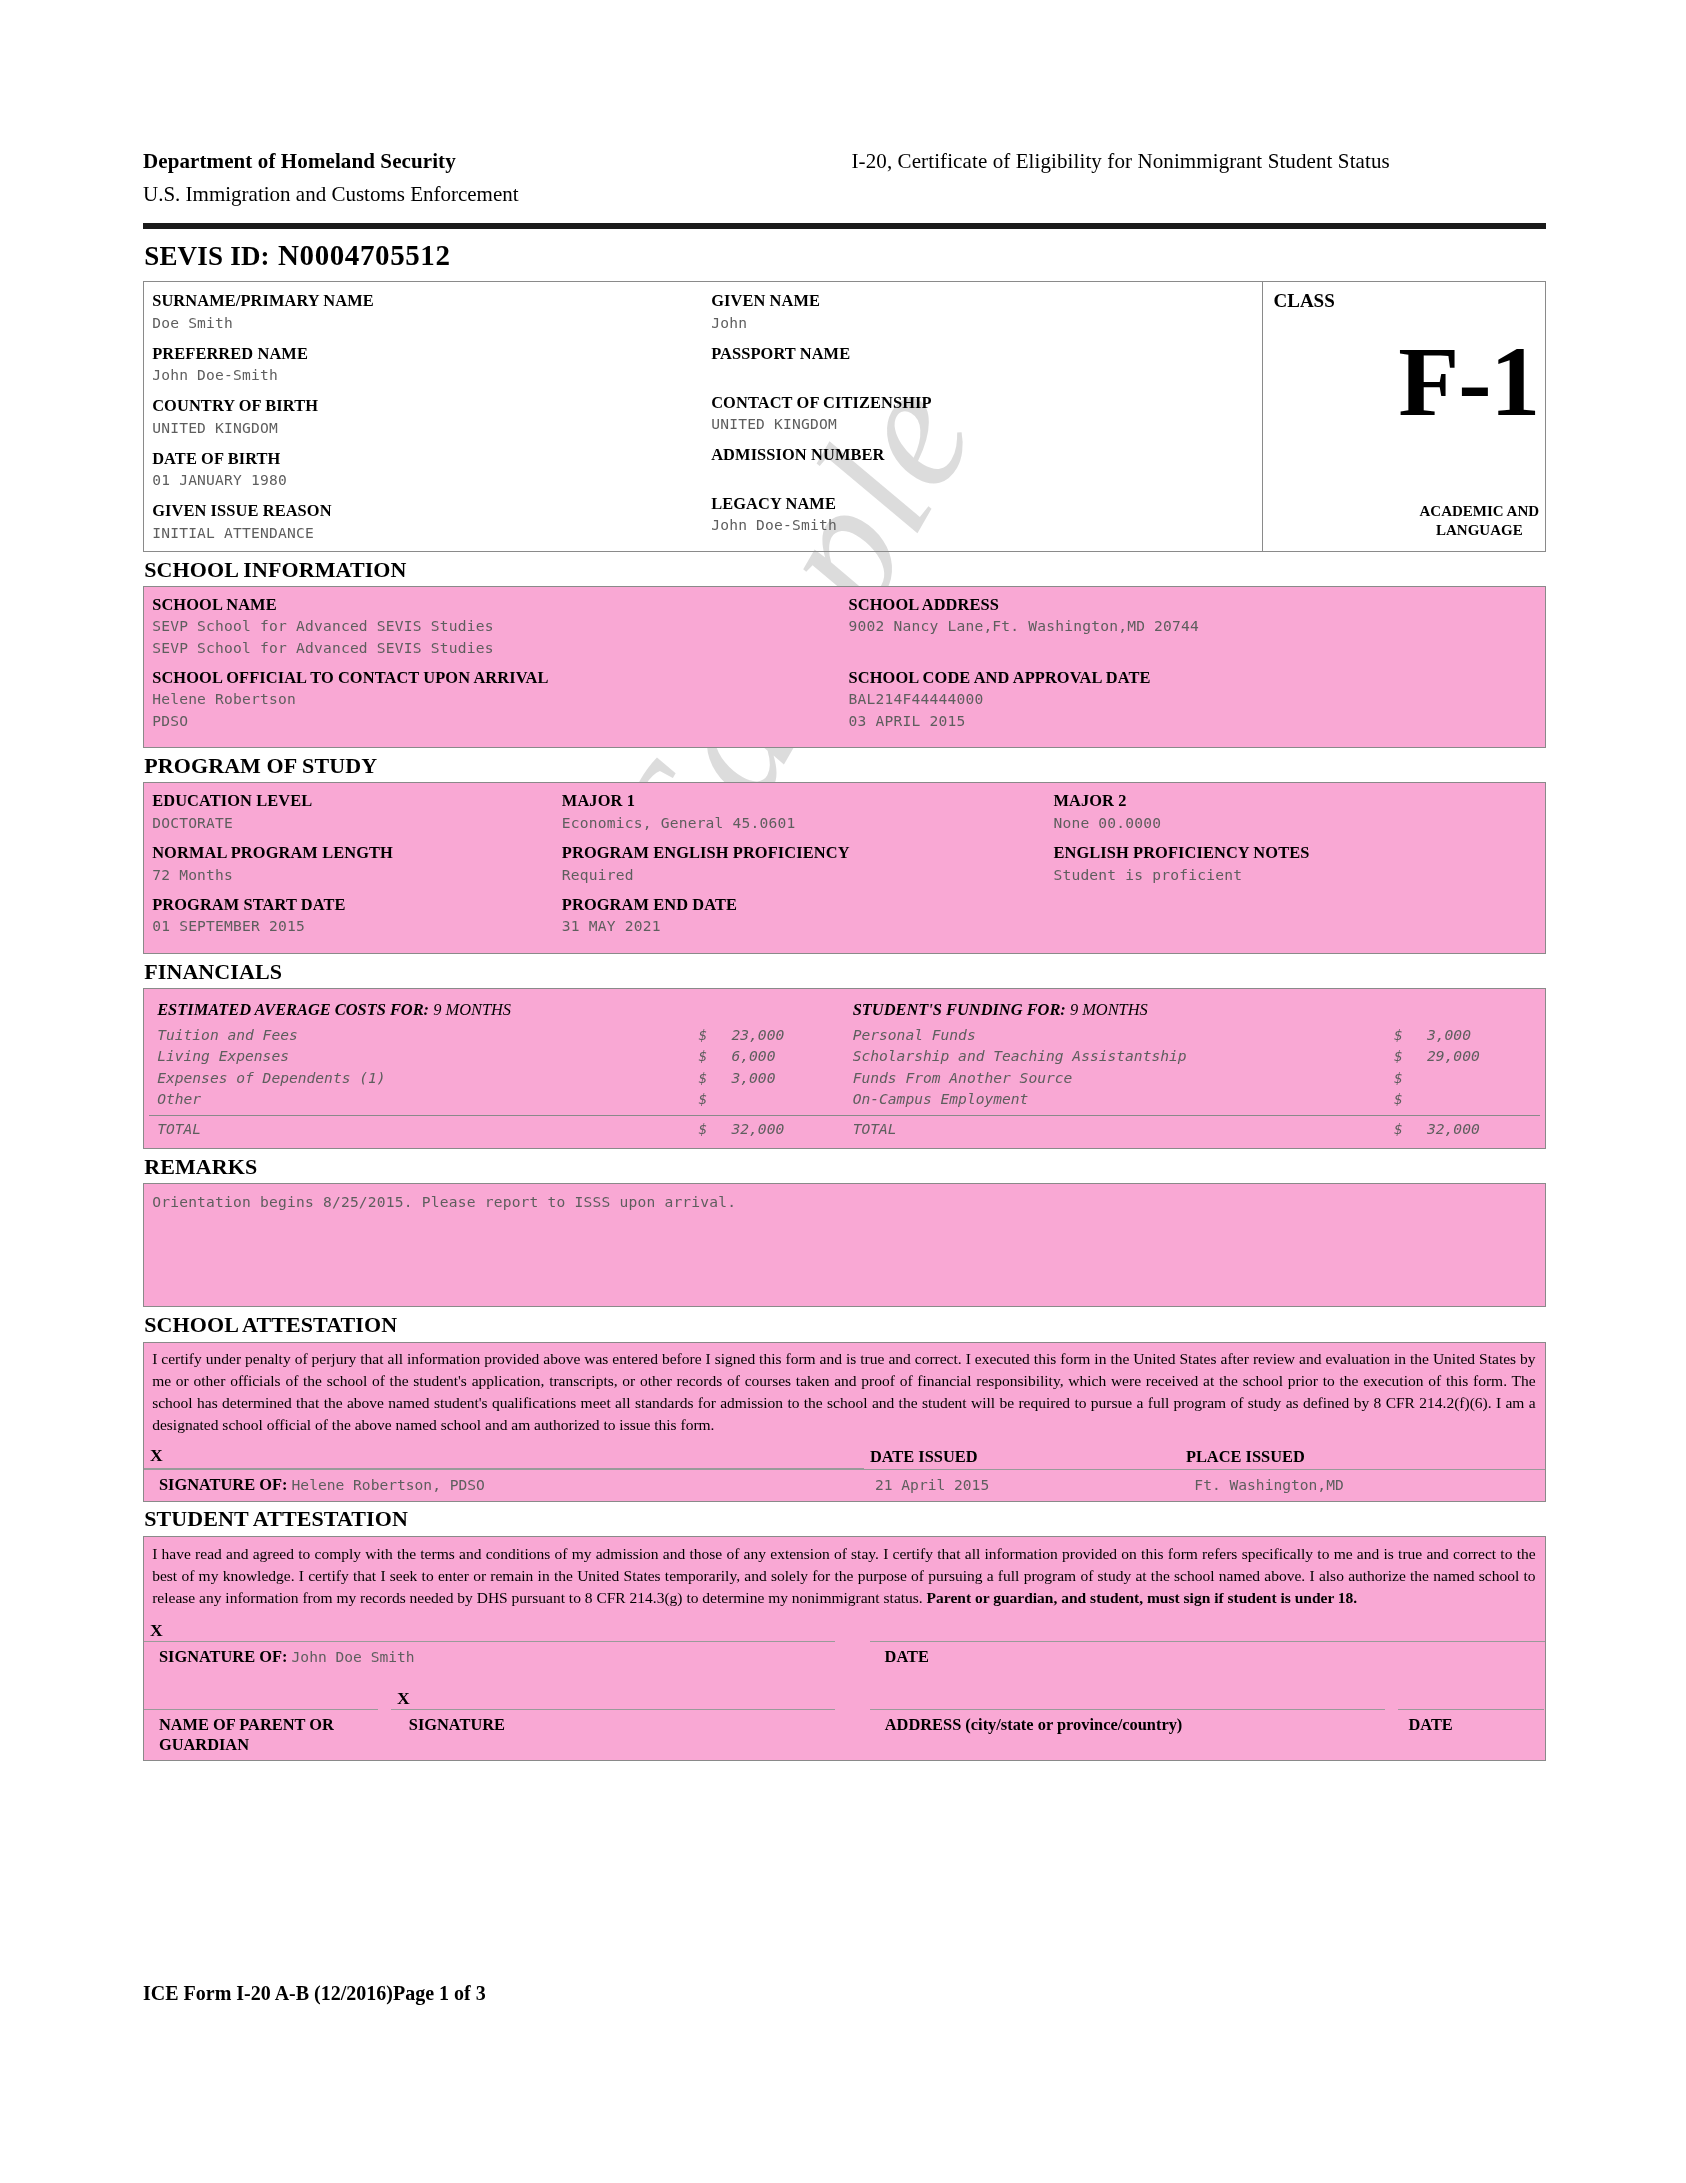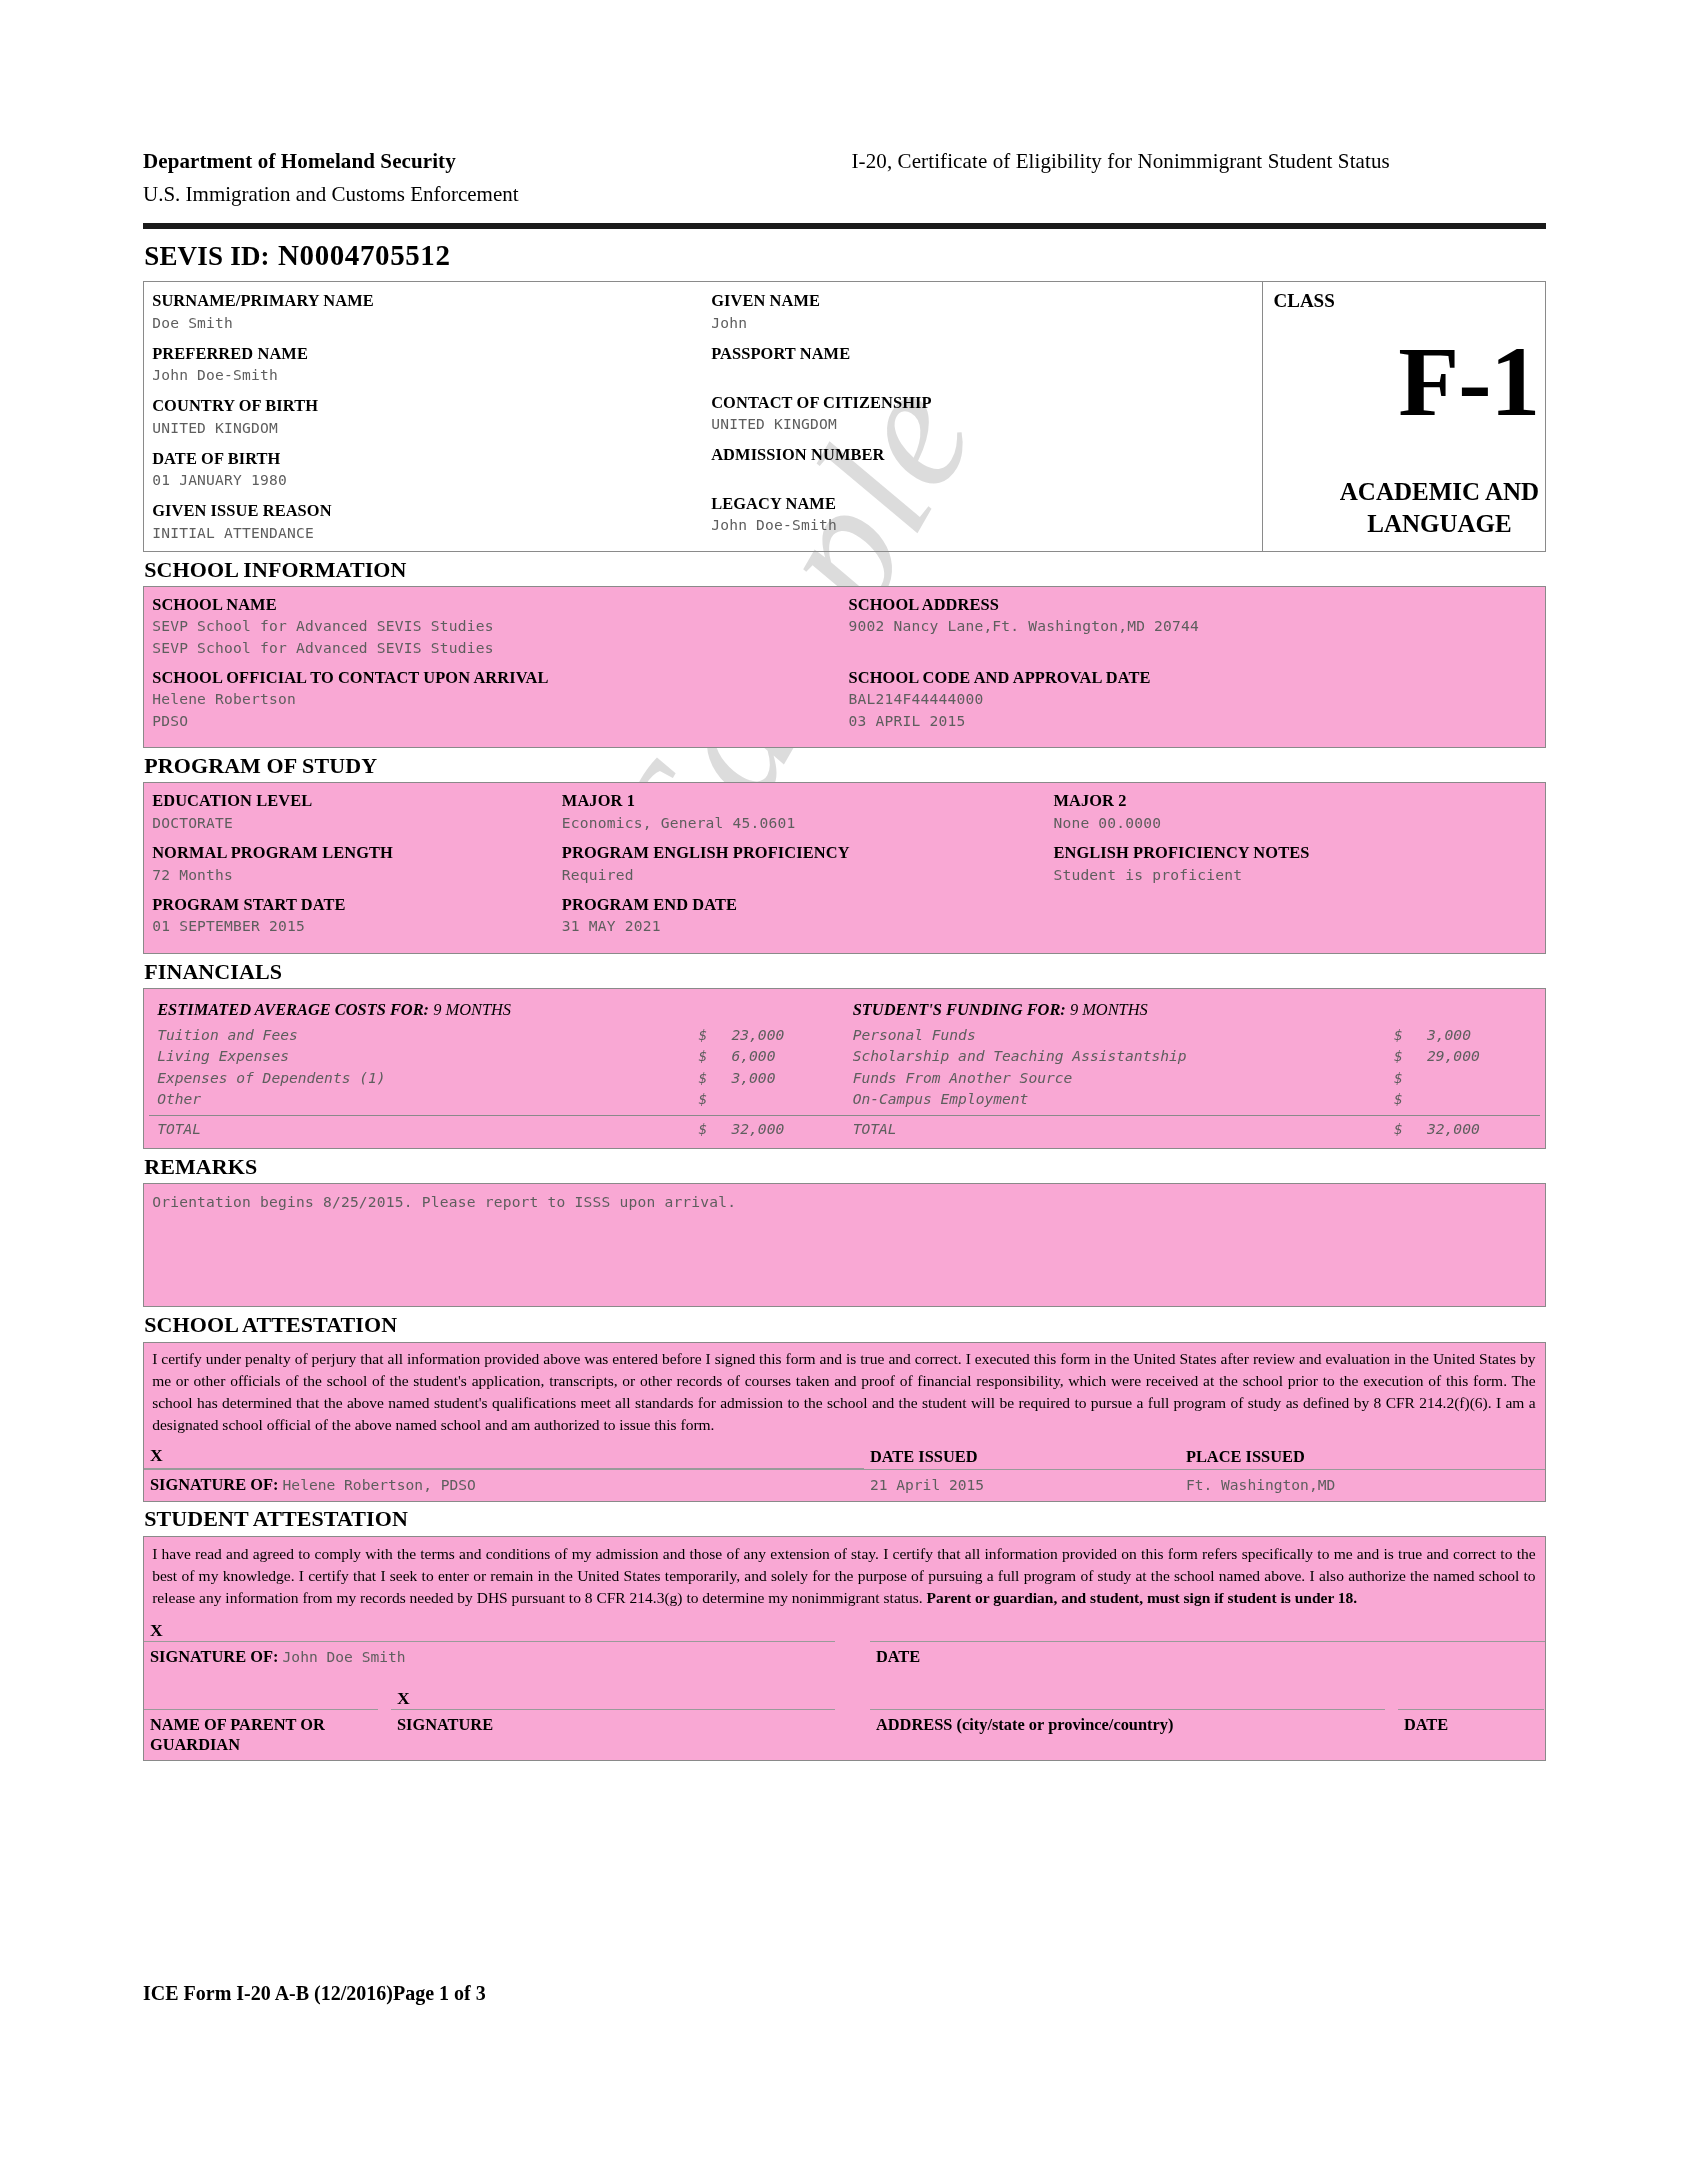--- a/index.html
+++ b/index.html
@@ -131,21 +131,21 @@
   }
   .class-code {
     font-size: 100px;
     font-weight: bold;
     line-height: 1.0;
     margin-top: 20px;
     letter-spacing: -1.2px;
   }
   .class-sub {
     margin-top: auto;
-    font-size: 25px;
+    font-size: 15px;
     font-weight: bold;
     text-align: center;
     line-height: 1.28;
   }
 
   
   .school-box { padding: 7px 0 7px 8.2px; }
   .two-col { display: flex; }
   .two-col .col { width: 50%; box-sizing: border-box; }
   .school-group { margin-bottom: 9.4px; }
@@ -259,20 +259,21 @@
 
   .row-labels {
     display: flex;
     border-top: 1.8px solid #9a9a9a;
   }
   .row-cell {
     box-sizing: border-box;
     padding: 4.7px 0 5.9px 5.9px;
     font-size: 16.4px;
     font-weight: bold;
+    margin-left: 9px;
   }
   .row-cell .mono {
     font-family: "DejaVu Sans Mono", "Liberation Mono", monospace;
     font-size: 14.6px;
     font-weight: normal;
     color: #5e5e5e;
     white-space: pre;
   }
 
   

